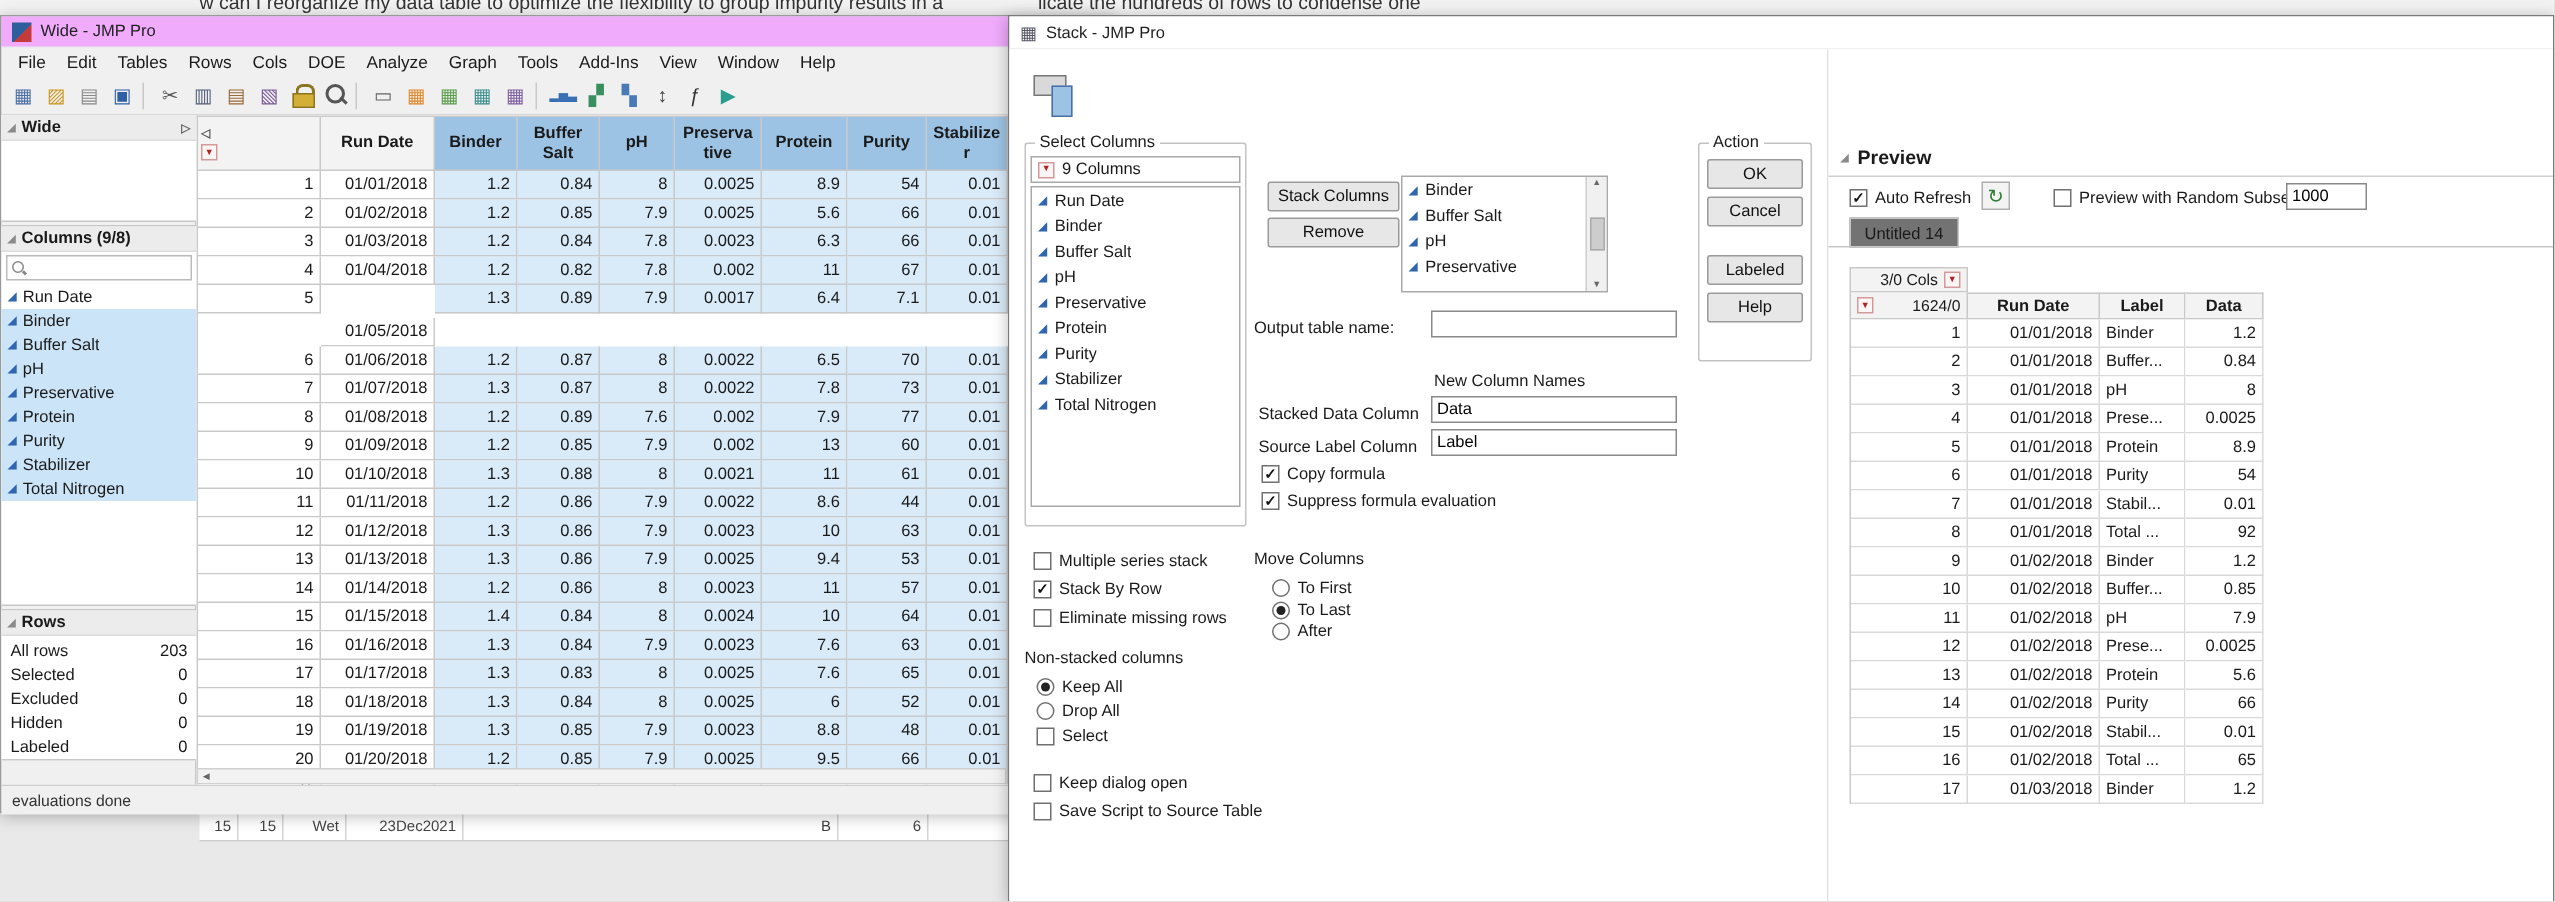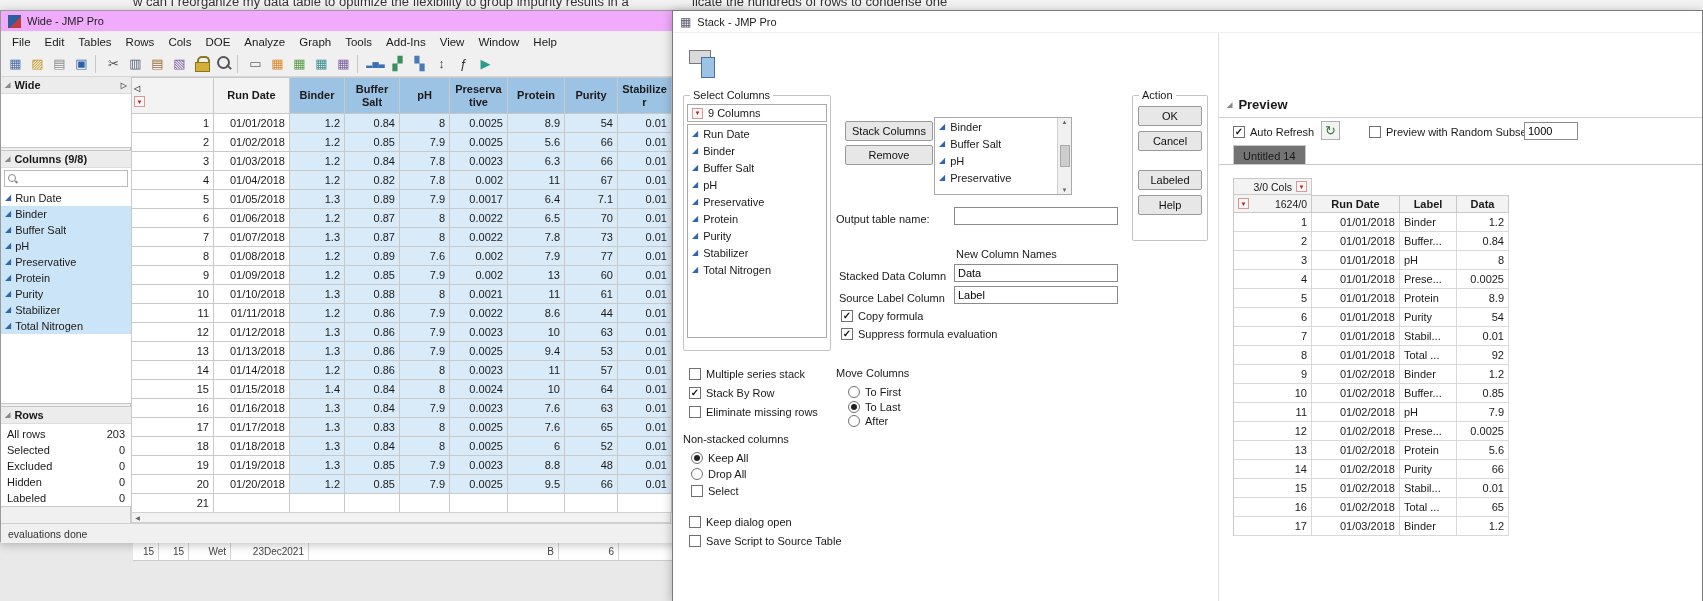--- a/index.html
+++ b/index.html
@@ -324,21 +324,21 @@
               <div class="cell dcell selc" style="width: 55px;">1.2</div>
               <div class="cell dcell selc" style="width: 55px;">0.82</div>
               <div class="cell dcell selc" style="width: 50px;">7.8</div>
               <div class="cell dcell selc" style="width: 58px;">0.002</div>
               <div class="cell dcell selc" style="width: 57px;">11</div>
               <div class="cell dcell selc" style="width: 53px;">67</div>
               <div class="cell dcell selc" style="width: 54px;">0.01</div>
             </div>
             <div class="trow">
               <div class="cell rnum" style="width: 82px;">5</div>
-              <div class="cell dcell" style="width: 76px;">01/05/2018</div>
+              <div class="cell dcell" style="width: 76px; margin-top: 22px;">01/05/2018</div>
               <div class="cell dcell selc" style="width: 55px;">1.3</div>
               <div class="cell dcell selc" style="width: 55px;">0.89</div>
               <div class="cell dcell selc" style="width: 50px;">7.9</div>
               <div class="cell dcell selc" style="width: 58px;">0.0017</div>
               <div class="cell dcell selc" style="width: 57px;">6.4</div>
               <div class="cell dcell selc" style="width: 53px;">7.1</div>
               <div class="cell dcell selc" style="width: 54px;">0.01</div>
             </div>
             <div class="trow">
               <div class="cell rnum" style="width: 82px;">6</div>

